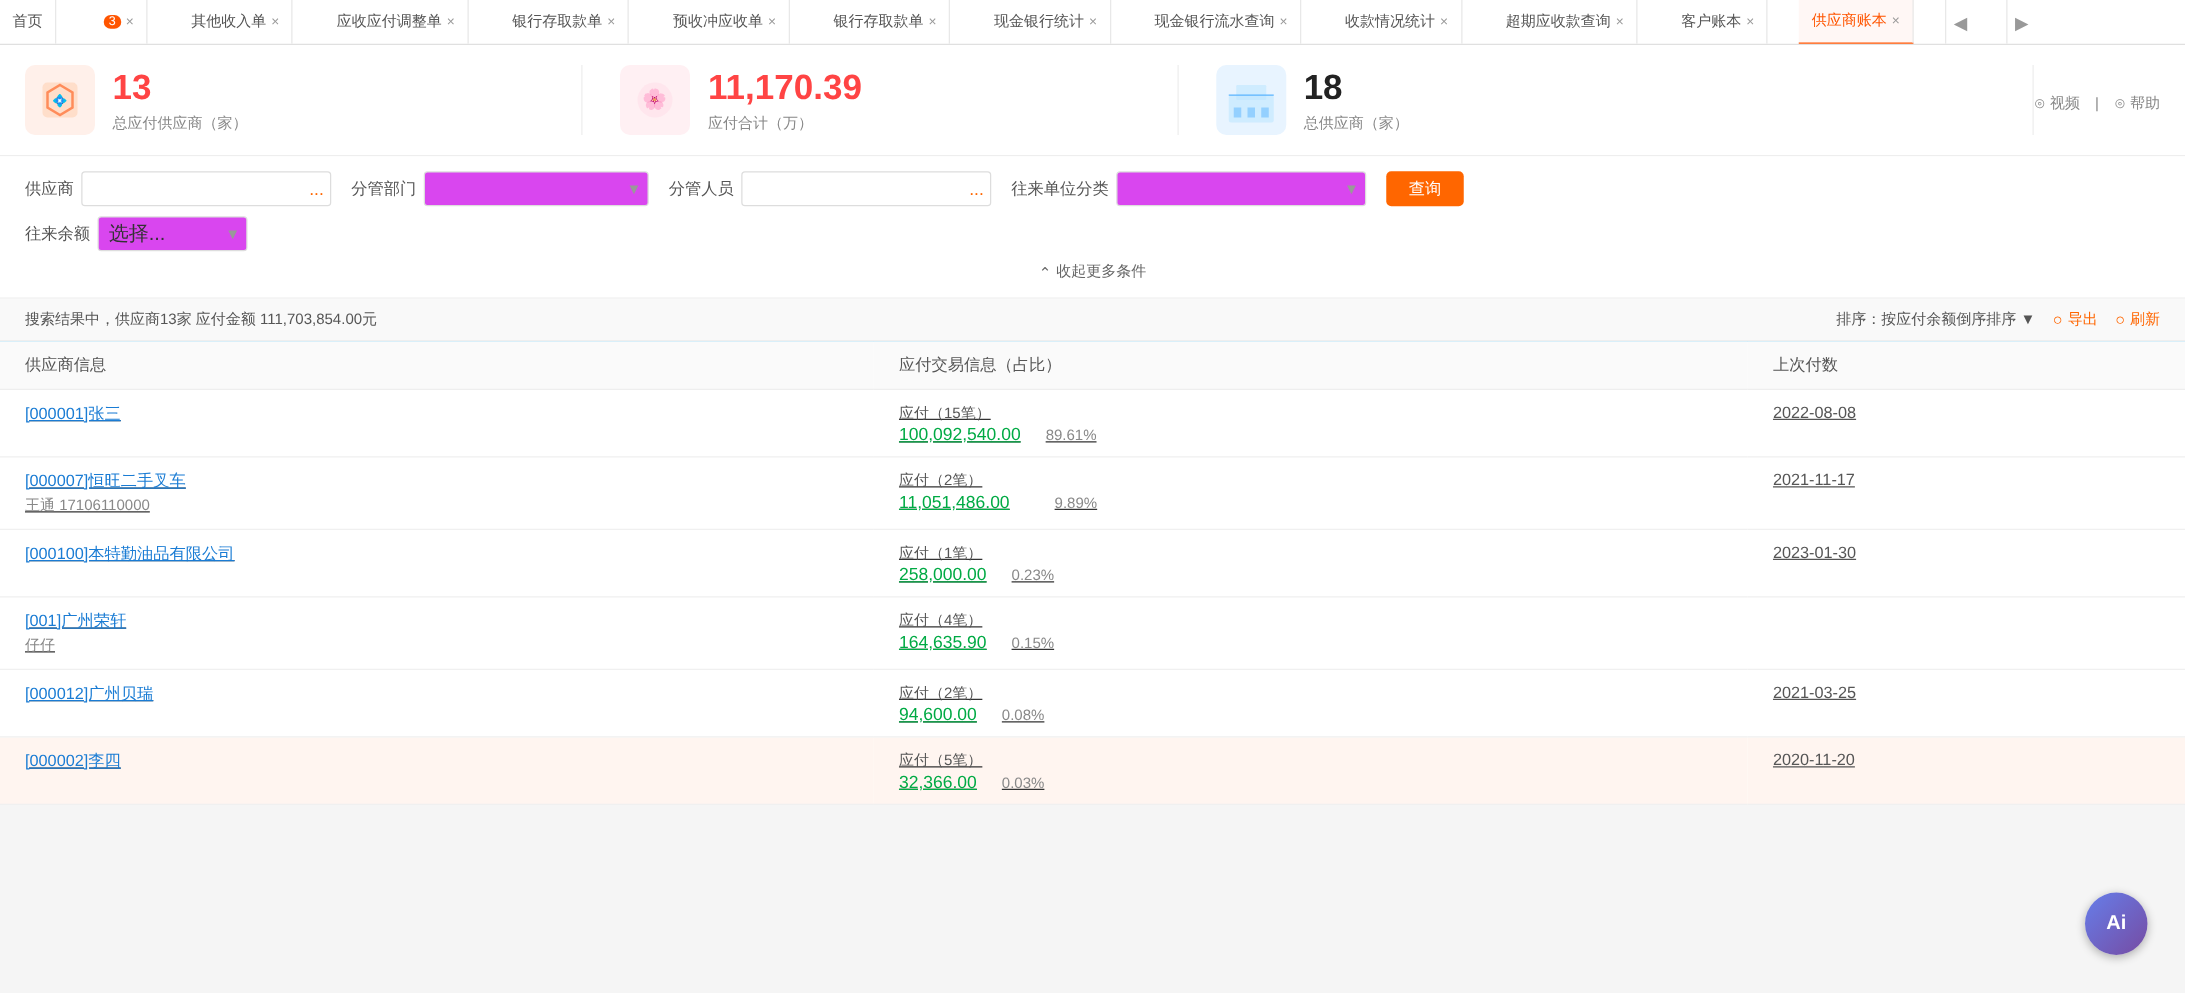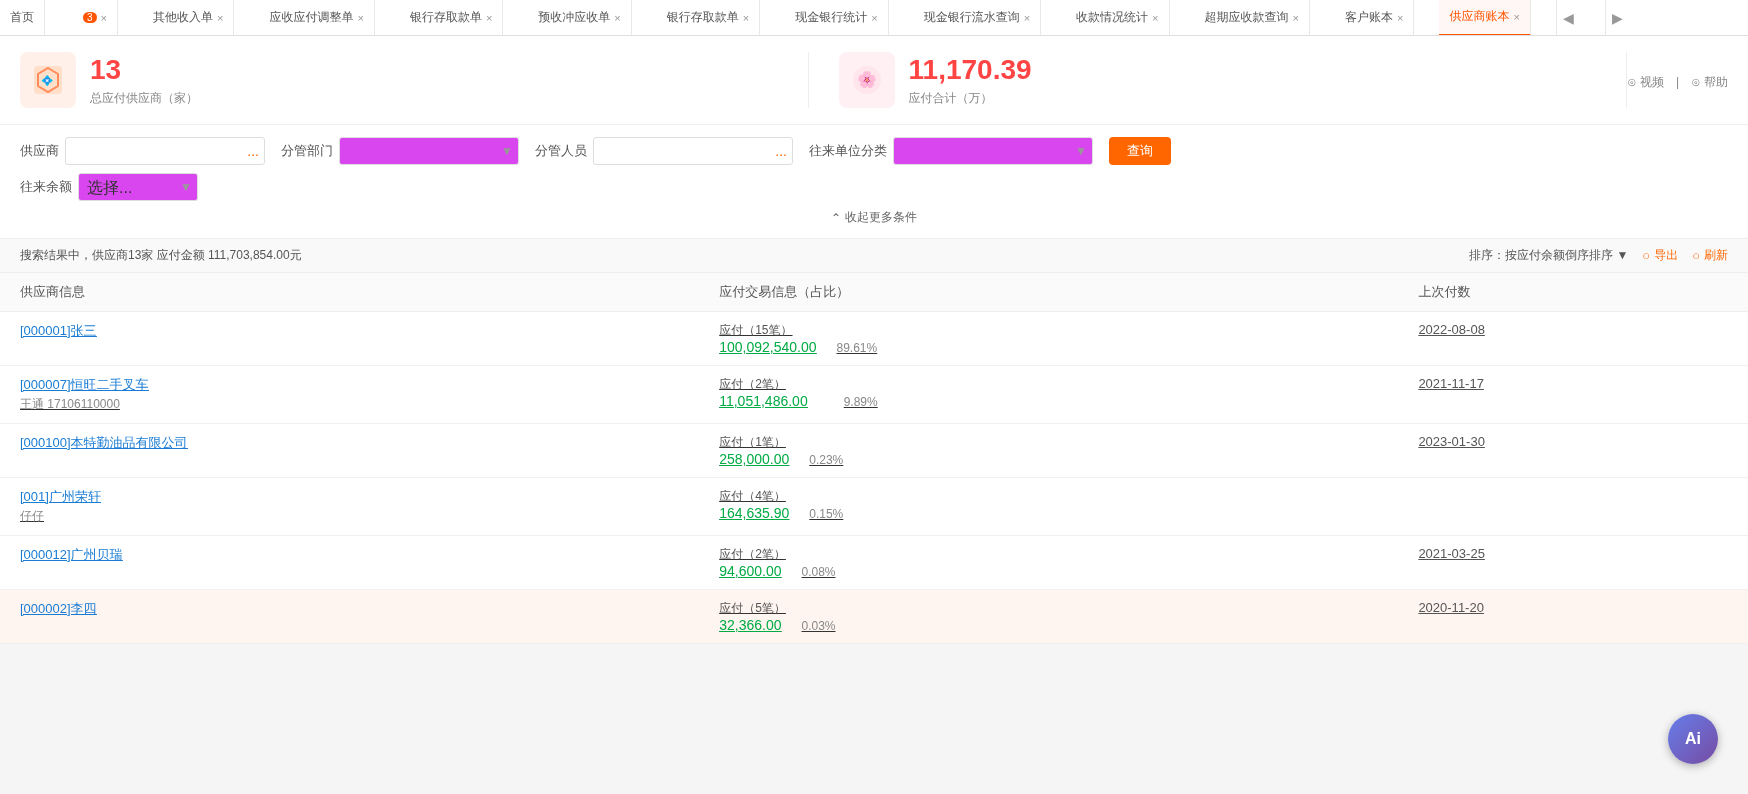--- a/index.html
+++ b/index.html
@@ -361,20 +361,36 @@
           <circle cx="18" cy="18" r="14" fill="#ffe0ea" opacity="0.6"></circle>
           <text x="18" y="23" text-anchor="middle" font-size="16" fill="#ff7a9a">🌸</text>
         </svg>
       </div>
       <div class="summary-text">
         <span class="summary-value">11,170.39</span>
         <span class="summary-label">应付合计（万）</span>
       </div>
     </div>
 
+    <div class="summary-card" style="flex: 1.5;">
+      <div class="summary-icon blue">
+        <svg width="44" height="44" viewBox="0 0 44 44">
+          <rect x="4" y="18" width="36" height="22" rx="2" fill="#bee6ff" opacity="0.6"></rect>
+          <rect x="10" y="10" width="24" height="12" rx="1" fill="#bee6ff" opacity="0.6"></rect>
+          <rect x="8" y="28" width="6" height="8" fill="#5ab4ff" opacity="0.5"></rect>
+          <rect x="19" y="28" width="6" height="8" fill="#5ab4ff" opacity="0.5"></rect>
+          <rect x="30" y="28" width="6" height="8" fill="#5ab4ff" opacity="0.5"></rect>
+          <line x1="4" y1="18" x2="40" y2="18" stroke="#5ab4ff" stroke-width="1"></line>
+        </svg>
+      </div>
+      <div class="summary-text">
+        <span class="summary-value" style="color: #222;">18</span>
+        <span class="summary-label">总供应商（家）</span>
+      </div>
+    </div>
 
     <div class="summary-right-links">
       <span>
         <span>⊙</span>
         <span>视频</span>
       </span>
       <span>|</span>
       <span>
         <span>⊙</span>
         <span>帮助</span>

